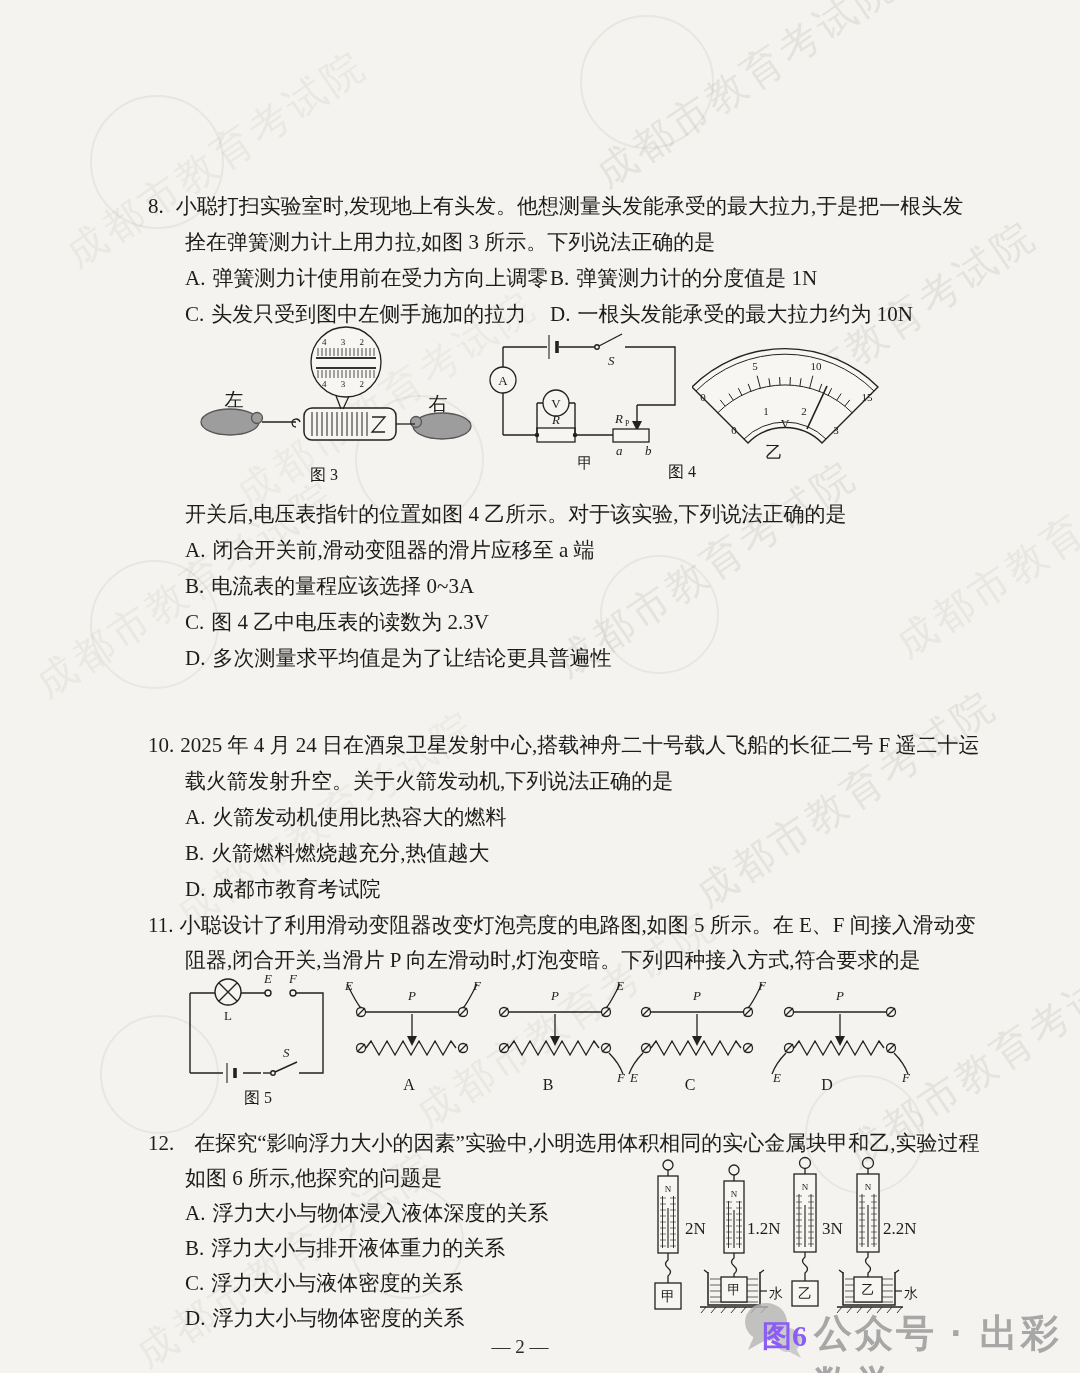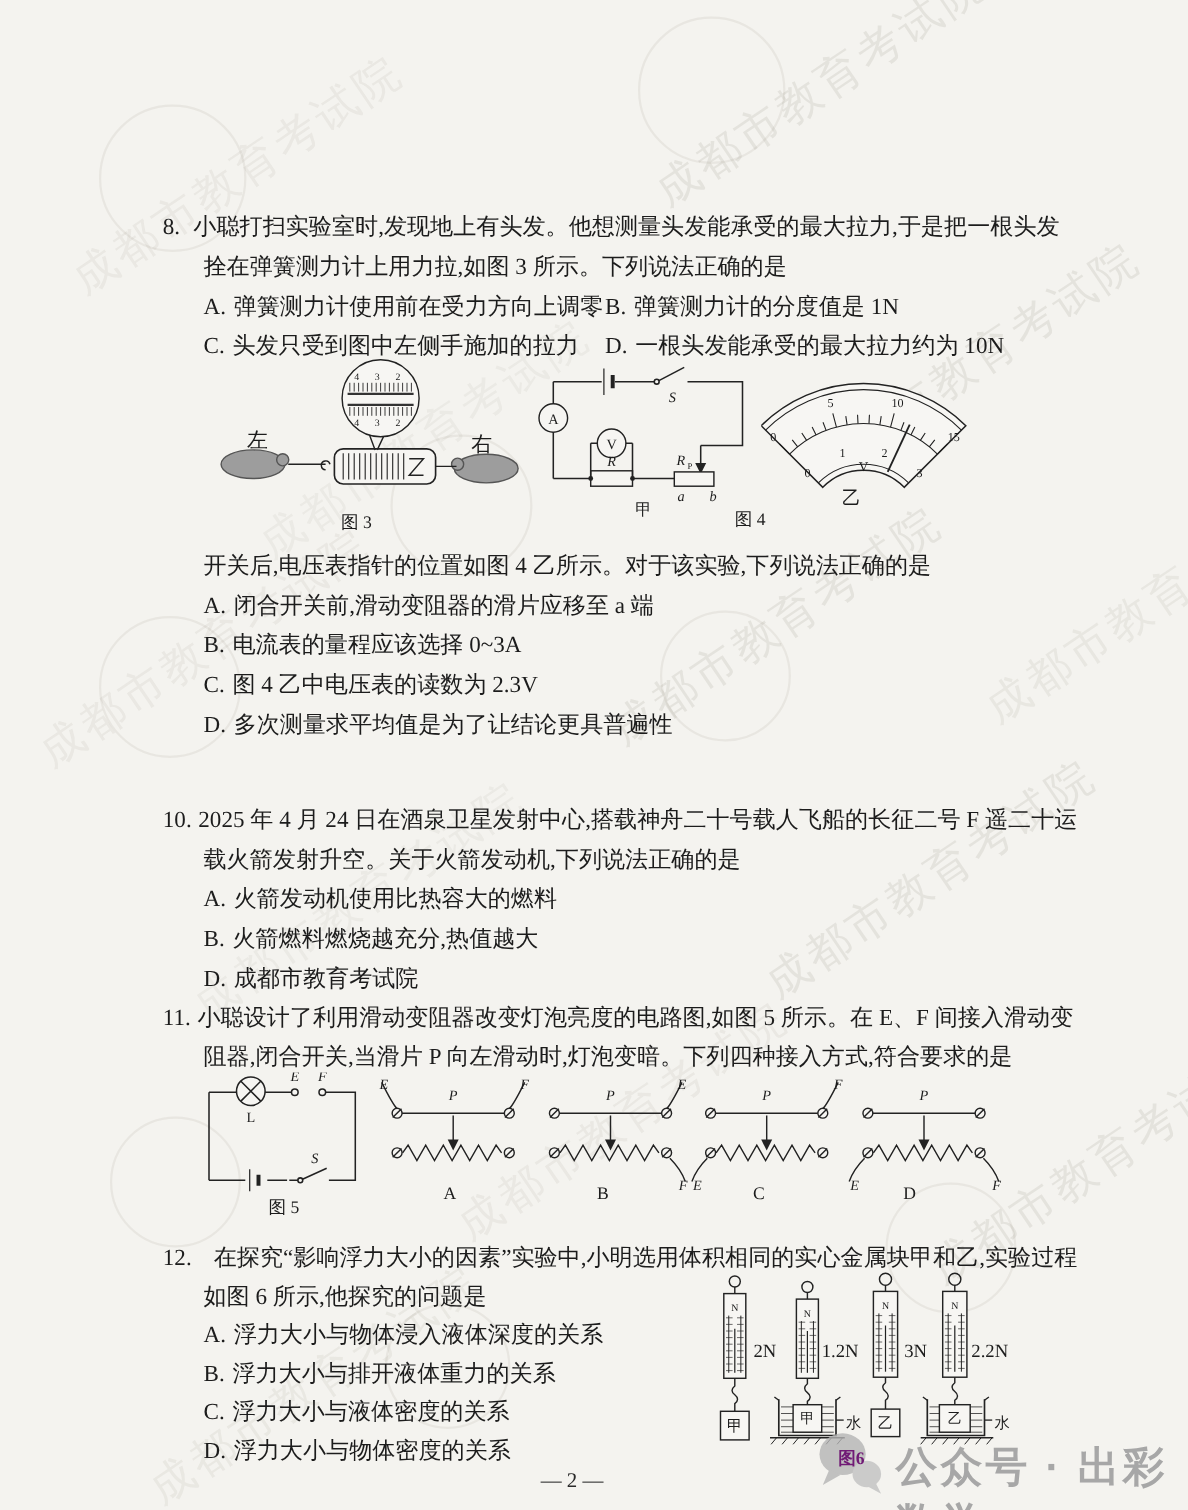--- a/index.html
+++ b/index.html
@@ -11,21 +11,21 @@
   .q{position:absolute;left:148px;width:810px;font-size:21px;white-space:nowrap;line-height:36px}
   .lh35{line-height:35px}
   .qnum{margin-right:12px}
   .ind{padding-left:37px}
   .olabel{margin-right:7px}
   .row{display:flex;padding-left:37px}
   .c1{width:365px}
   .fig{position:absolute}
   svg text{font-family:"Liberation Serif","DejaVu Serif",serif;fill:#1c1c1c}
   svg .it{font-style:italic}
-  .fig6cap{position:absolute;left:762px;top:1316px;font-size:16px;font-weight:600;color:#701a75;z-index:3}
+  .fig6cap{position:absolute;left:762px;top:1316px;font-size:30px;font-weight:600;color:#8b5cf6;z-index:3}
   .brand{position:absolute;left:814px;top:1308px;font-size:38px;color:#a7a7a7;letter-spacing:3px;
          font-weight:600;font-family:"Liberation Sans","DejaVu Sans",sans-serif;z-index:2}
   .pagenum{position:absolute;left:470px;top:1336px;width:100px;text-align:center;font-size:19px;color:#2a2a2a}
   .bubble{position:absolute;left:738px;top:1298px;z-index:1;opacity:.8}
 </style>
 </head>
 <body>
 
 <div>
   <span class="wm" style="left:600px;top:150px">成都市教育考试院</span>

